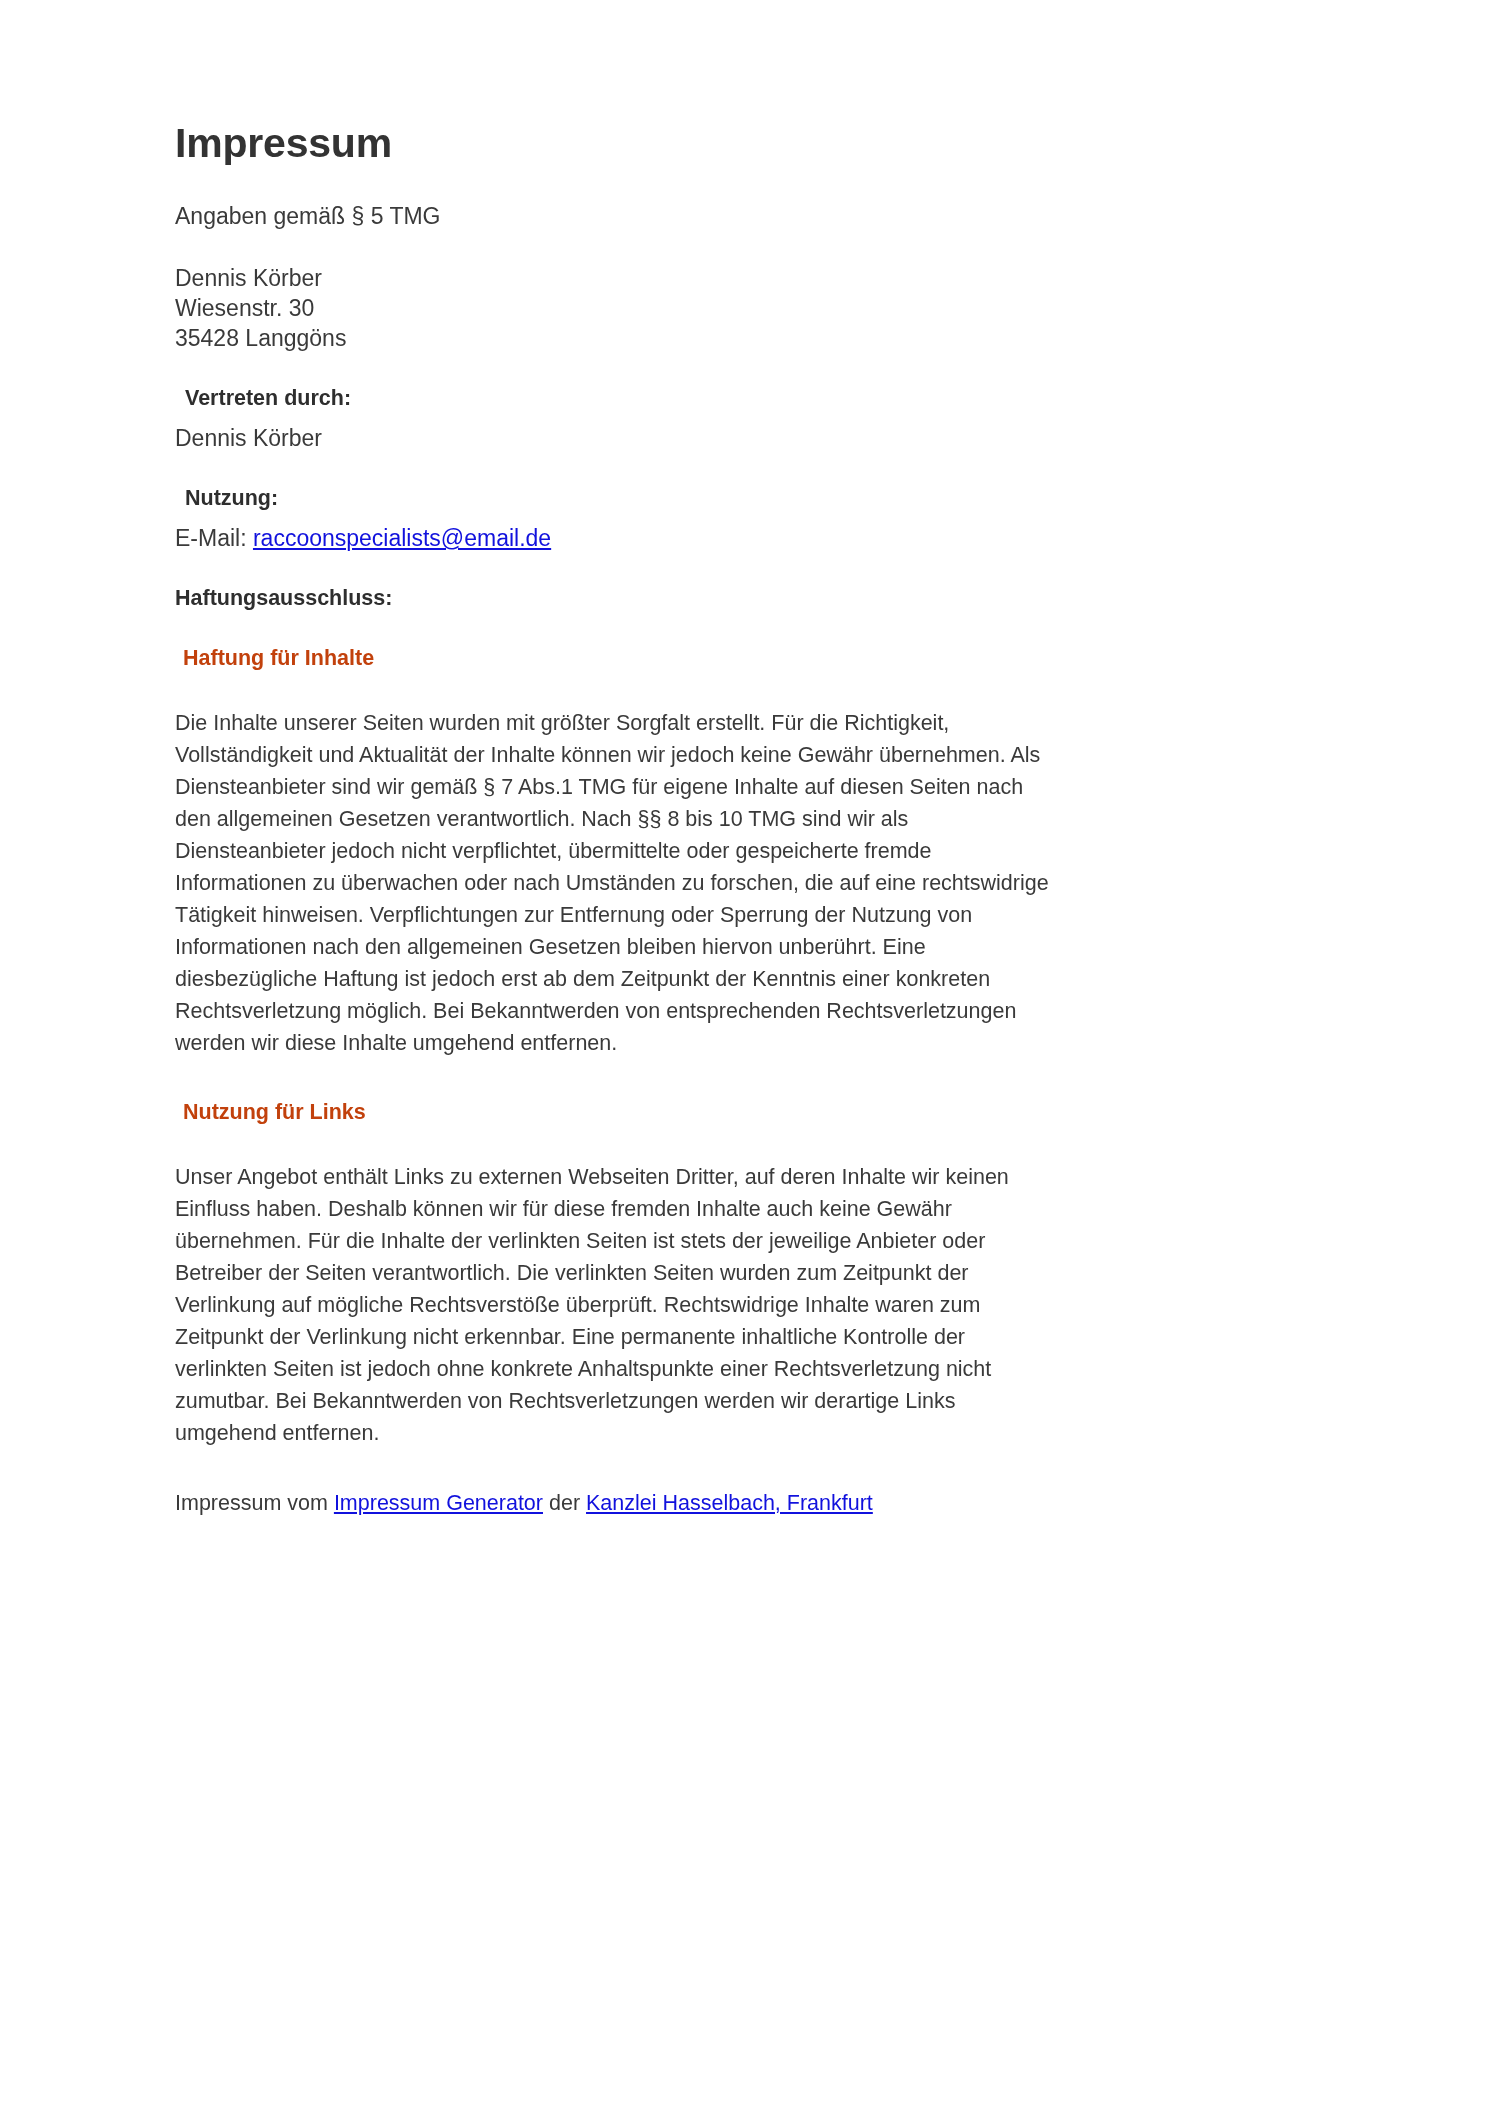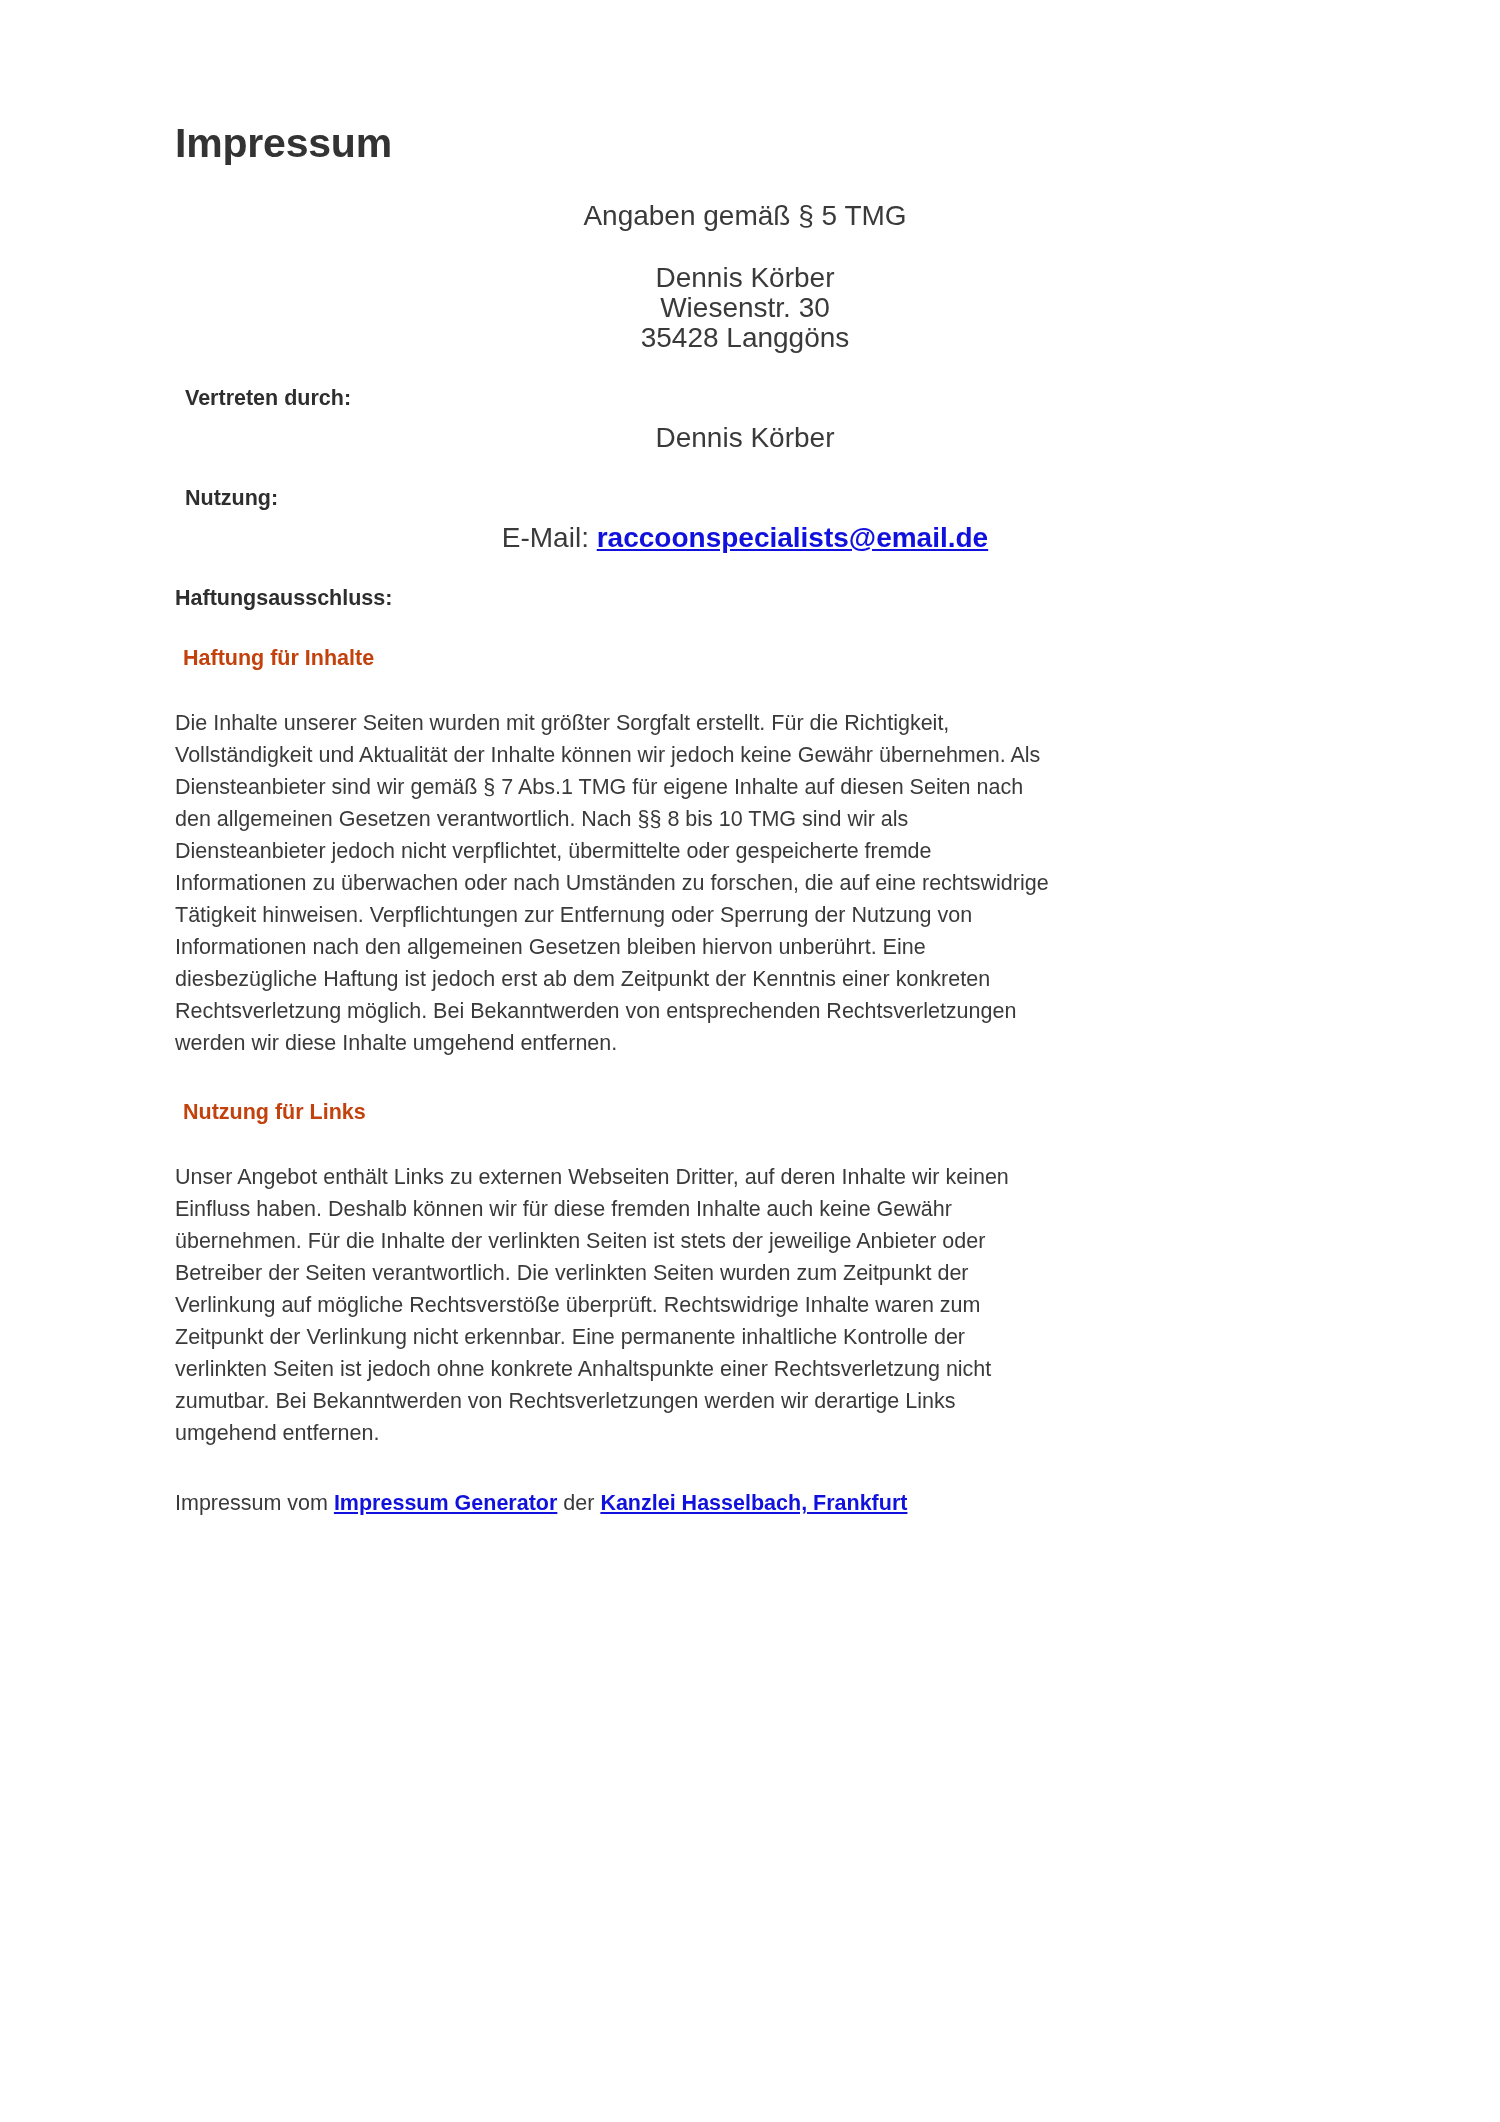--- a/index.html
+++ b/index.html
@@ -35,25 +35,24 @@
     font-size: 41px;
     font-weight: 600;
     line-height: 1.15;
     color: #333333;
     letter-spacing: -0.2px;
     margin: 0 0 34px 0;
   }
 
   
   .body-text {
-    font-size: 28px;
+    font-size: 23px;
     line-height: 30px;
     color: #3a3a3a;
     margin: 0;
-    text-align: center;
   }
 
   .block {
     margin: 0 0 30px 0;
   }
 
   .lead {
     margin: 0 0 32px 0;
   }
 
@@ -90,21 +89,20 @@
     margin: 16px 0 38px 0;
     white-space: pre-line;
   }
 
   
   a.doc-link,
   .doc-link {
     color: #1111dd;
     text-decoration: underline;
     cursor: pointer;
-    font-weight: bold;
   }
 
   .addr-line {
     display: block;
   }
 
   .footer-line {
     font-size: 21.5px;
     line-height: 32px;
     color: #3a3a3a;

